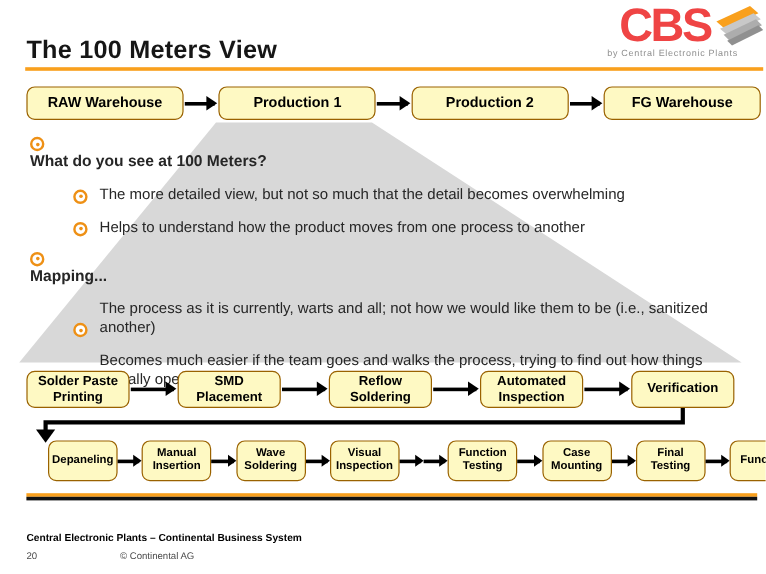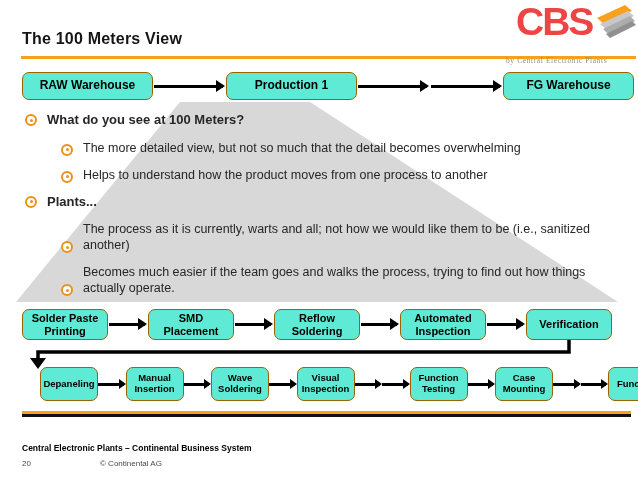--- a/index.html
+++ b/index.html
@@ -3,47 +3,47 @@
 <meta charset="utf-8">
 <style>
   html,body{margin:0;padding:0;}
   body{width:638px;height:478px;overflow:hidden;background:#ffffff;
        font-family:"Liberation Sans",sans-serif;position:relative;}
   .layer{position:absolute;inset:0;}
   #watermark{z-index:1;}
   .content{z-index:2;}
 
   
-  .page-title{position:absolute;left:22px;top:30px;font-size:16px;font-weight:bold;color:#161616;letter-spacing:.2px;}
+  .page-title{position:absolute;left:22px;top:30px;font-size:21px;font-weight:bold;color:#161616;letter-spacing:.2px;}
   .title-rule{position:absolute;left:21px;top:56px;width:615px;height:3px;background:#F9A01D;}
   .logo-text{position:absolute;left:516px;top:0px;font-size:39px;font-weight:bold;color:#ef4444;letter-spacing:-2px;}
   .logo-fan{position:absolute;left:592px;top:3px;}
-  .logo-tagline{position:absolute;left:506px;top:56px;font-size:7.5px;color:#8f8f8f;letter-spacing:.6px;white-space:nowrap;font-family:Liberation Serif, serif;}
+  .logo-tagline{position:absolute;left:506px;top:40px;font-size:7.5px;color:#8f8f8f;letter-spacing:.6px;white-space:nowrap;}
 
   
   .flow{position:absolute;display:flex;align-items:center;}
   .row-top{left:22px;top:72px;width:612px;height:28px;}
   .row-mid{left:22px;top:309px;width:590px;height:31px;}
   .row-bot{left:8px;top:367px;width:626px;height:34px;margin-left:32px;}
-  .pbox{background:#5eead4;border:1.5px solid #9A6200;border-radius:7px;
+  .pbox{background:#fef9c3;border:1.5px solid #9A6200;border-radius:7px;
         color:#000;font-weight:bold;display:flex;align-items:center;justify-content:center;
         text-align:center;box-sizing:border-box;line-height:1.12;}
   .row-top .pbox{width:131px;height:28px;font-size:12px;flex:none;}
   .row-mid .pbox{width:86px;height:31px;font-size:11px;flex:none;padding:0 3px;}
   .row-bot .pbox{width:58px;height:34px;font-size:9.5px;flex:none;padding:0 1px;}
   .flow-arrow{flex:1;height:3px;background:#000;position:relative;margin:0 3px 0 1px;}
   .flow-arrow::after{content:'';position:absolute;right:-2px;top:-5px;width:0;height:0;
         border-left:9px solid #000;border-top:6.5px solid transparent;border-bottom:6.5px solid transparent;}
   .row-bot .flow-arrow{margin:0 2px 0 0;}
   .row-bot .flow-arrow::after{border-left-width:7px;border-top-width:5px;border-bottom-width:5px;top:-3.5px;}
 
   
   .bullets{position:absolute;left:25px;top:112px;width:592px;}
   .brow{display:flex;align-items:flex-start;margin-bottom:11px;color:#262626;}
-  .brow.l1{font-size:13px;font-weight:bold;}
+  .brow.l1{font-size:13px;font-weight:bold;flex-direction:column;}
   .brow.l2{font-size:12.5px;margin-left:36px;align-items:flex-end;}
   .brow .btxt{line-height:1.28;max-width:512px;}
   .bicon{width:8px;height:8px;border:2.5px solid #EE9015;border-radius:50%;
          position:relative;flex:none;margin:2px 10px 0 0;background:#fff;}
   .bicon::after{content:'';position:absolute;left:2.5px;top:2.5px;width:3px;height:3px;
          border-radius:50%;background:#EE9015;}
 
   
   .rule-orange{position:absolute;left:22px;top:411px;width:609px;height:3px;background:#F9A01D;}
   .rule-black{position:absolute;left:22px;top:414px;width:609px;height:3px;background:#111;}
@@ -69,40 +69,41 @@
     <polygon points="11,26 38,13 43,18 16,31" fill="#adadad"></polygon>
     <polygon points="14,31 40,18 44,22 18,35" fill="#909090"></polygon>
   </svg>
   <div class="logo-tagline">by Central Electronic Plants</div>
 
   <div class="flow row-top">
       <div class="pbox">RAW Warehouse</div>
       <div class="flow-arrow"></div>
       <div class="pbox">Production 1</div>
       <div class="flow-arrow"></div>
+      <div class="pbox">Production 2</div>
       <div class="flow-arrow"></div>
       <div class="pbox">FG Warehouse</div>
     </div>
 
   <div class="bullets">
       <div class="brow l1">
         <span class="bicon"></span>
         <span class="btxt">What do you see at 100 Meters?</span>
       </div>
       <div class="brow l2">
         <span class="bicon"></span>
         <span class="btxt">The more detailed view, but not so much that the detail becomes overwhelming</span>
       </div>
       <div class="brow l2">
         <span class="bicon"></span>
         <span class="btxt">Helps to understand how the product moves from one process to another</span>
       </div>
       <div class="brow l1">
         <span class="bicon"></span>
-        <span class="btxt">Plants...</span>
+        <span class="btxt">Mapping...</span>
       </div>
       <div class="brow l2">
         <span class="bicon"></span>
         <span class="btxt">The process as it is currently, warts and all; not how we would like them to be (i.e., sanitized another)</span>
       </div>
       <div class="brow l2">
         <span class="bicon"></span>
         <span class="btxt">Becomes much easier if the team goes and walks the process, trying to find out how things actually operate.</span>
       </div>
     </div>
@@ -131,20 +132,21 @@
       <div class="flow-arrow"></div>
       <div class="pbox">Wave Soldering</div>
       <div class="flow-arrow"></div>
       <div class="pbox">Visual Inspection</div>
       <div class="flow-arrow"></div>
       <div class="flow-arrow"></div>
       <div class="pbox">Function Testing</div>
       <div class="flow-arrow"></div>
       <div class="pbox">Case Mounting</div>
       <div class="flow-arrow"></div>
+      <div class="pbox">Final Testing</div>
       <div class="flow-arrow"></div>
       <div class="pbox">Function</div>
     </div>
 
   <div class="rule-orange"></div>
   <div class="rule-black"></div>
   <div class="footer-title">Central Electronic Plants – Continental Business System</div>
   <div class="page-number">20</div>
   <div class="copyright">© Continental AG</div>
 

